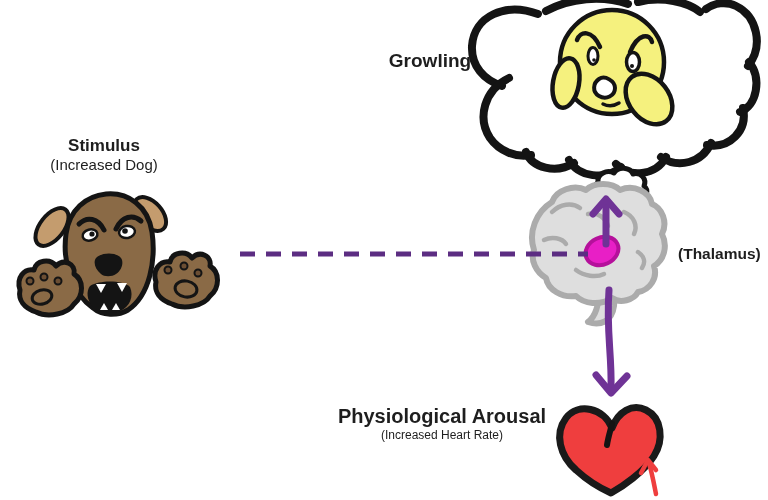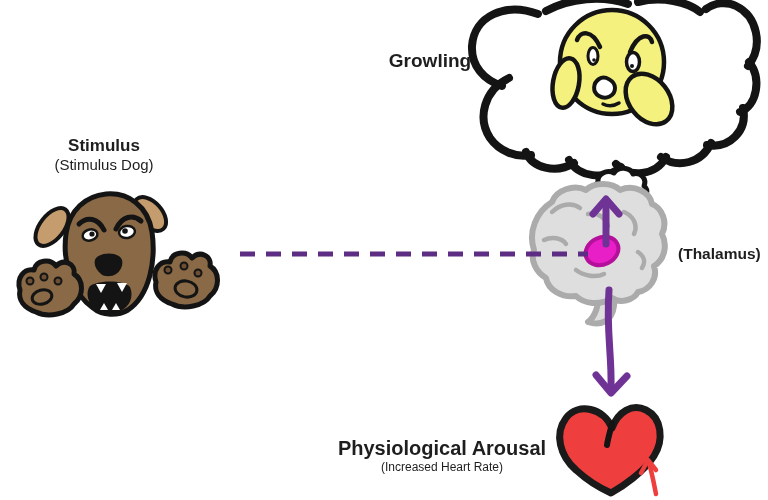--- a/index.html
+++ b/index.html
@@ -10,21 +10,21 @@
   .art{position:absolute;left:0;top:0;}
   .label{position:absolute;text-align:center;line-height:1.2;}
   .label .title{font-weight:bold;}
   .lbl-stimulus{left:14px;top:136px;width:180px;}
   .lbl-stimulus .title{font-size:17px;}
   .lbl-stimulus .subtitle{font-size:15px;}
   .lbl-emotion{left:340px;top:50px;width:180px;}
   .lbl-emotion .title{font-size:19px;}
   .lbl-emotion .subtitle{font-size:15px;}
   .lbl-thalamus{left:678px;top:245px;width:110px;text-align:left;font-weight:bold;font-size:15.5px;}
-  .lbl-arousal{left:322px;top:436px;width:240px;}
+  .lbl-arousal{left:322px;top:404px;width:240px;}
   .lbl-arousal .title{font-size:20px;}
   .lbl-arousal .subtitle{font-size:12px;}
 
   
   .ink{stroke:#141414;fill:none;stroke-linecap:round;stroke-linejoin:round;}
   .cloud-stroke{stroke-width:8;}
   .puff{fill:#ffffff;stroke:#141414;stroke-width:5;stroke-linejoin:round;}
   .face-skin{fill:#f5f17e;stroke:#141414;stroke-width:4.5;}
   .face-detail{stroke:#141414;stroke-linecap:round;fill:none;}
   .eye{fill:#ffffff;stroke:#141414;}
@@ -148,21 +148,21 @@
                C 220,272 220,288 210,296 C 204,306 184,310 172,304 C 160,300 154,292 156,282 Z"></path>
       <circle class="pad-dot" cx="168" cy="270" r="3.5"></circle>
       <circle class="pad-dot" cx="184" cy="266" r="3.5"></circle>
       <circle class="pad-dot" cx="198" cy="273" r="3.5"></circle>
       <ellipse class="pad-oval" cx="186" cy="289" rx="11" ry="8" transform="rotate(10 186 289)"></ellipse>
     </g>
   </svg>
 
   <div class="label lbl-stimulus">
     <div class="title">Stimulus</div>
-    <div class="subtitle">(Stimulus Dog)</div>
+    <div class="subtitle">(Increased Dog)</div>
   </div>
 
   <div class="label lbl-emotion">
     <div class="title">Growling</div>
   </div>
 
   <div class="label lbl-thalamus">(Thalamus)</div>
 
   <div class="label lbl-arousal">
     <div class="title">Physiological Arousal</div>

